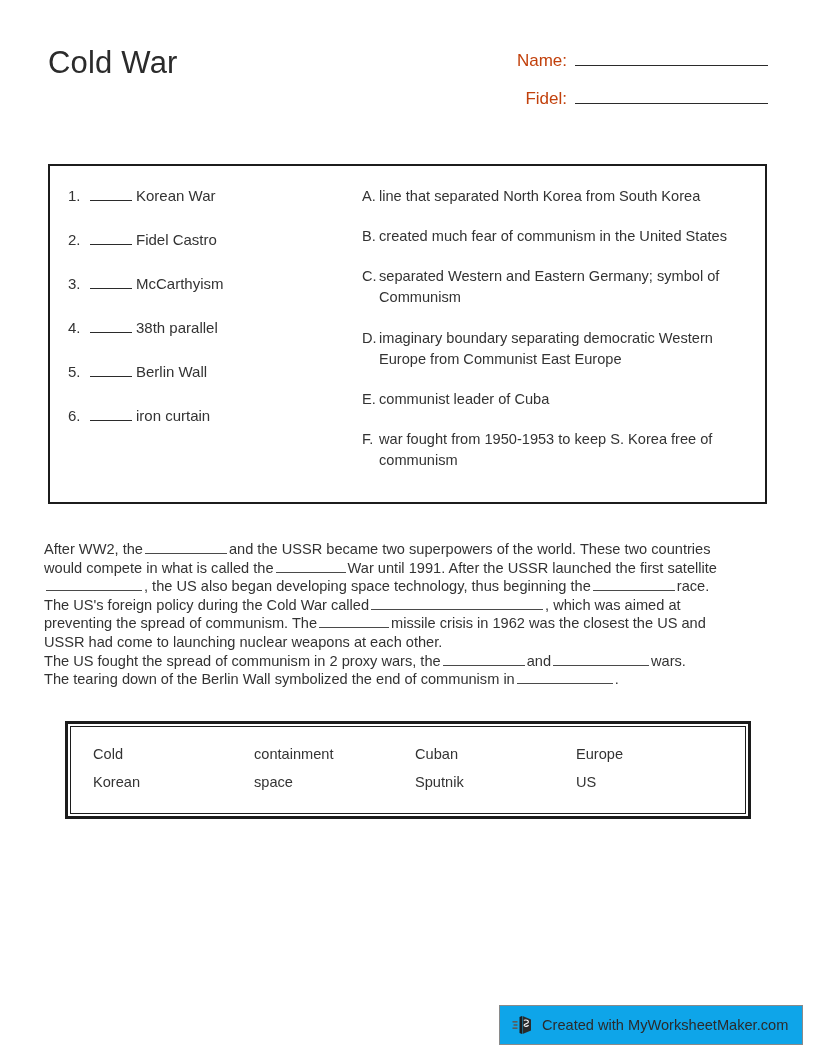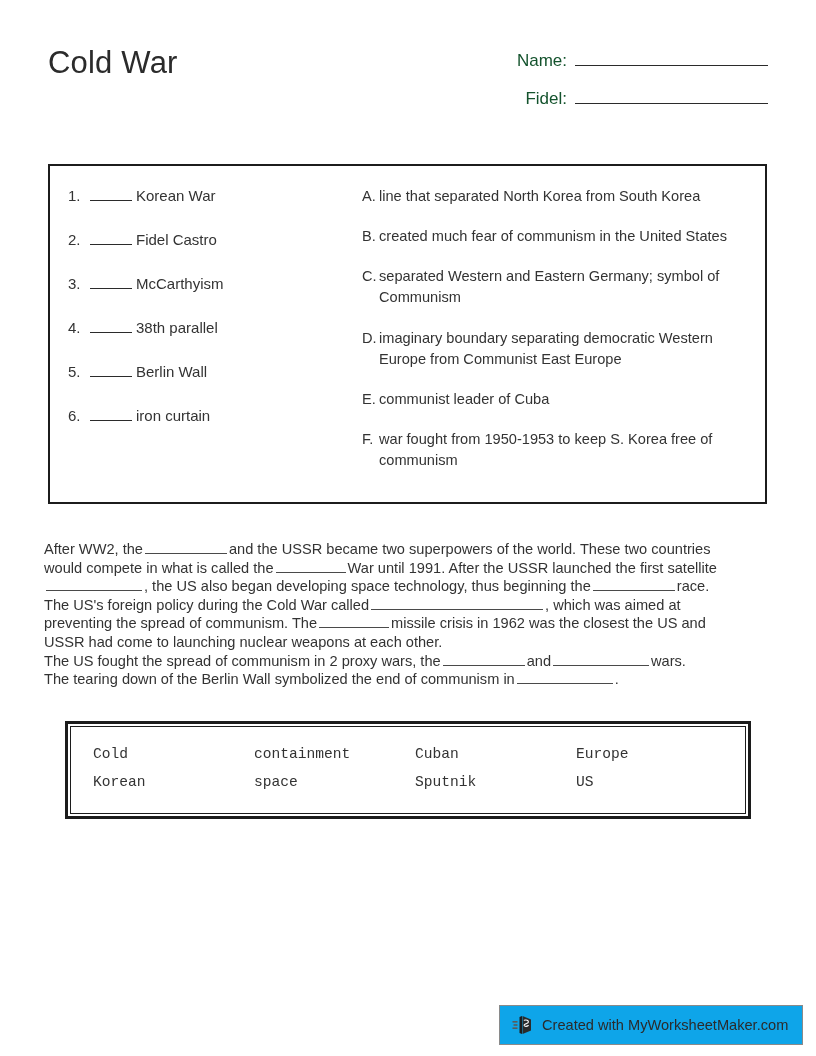--- a/index.html
+++ b/index.html
@@ -41,21 +41,21 @@
     width: 270px;
   }
   .nd-row {
     display: flex;
     align-items: baseline;
     justify-content: flex-end;
     height: 38px;
   }
   .nd-label {
     font-size: 17px;
-    color: #14532d;
+    color: #c2410c;
     white-space: nowrap;
     padding-right: 8px;
   }
   .nd-line {
     width: 193px;
     border-bottom: 1.4px solid #2b2b2b;
     height: 19px;
     flex: none;
   }
 
@@ -178,21 +178,20 @@
     display: flex;
     flex-wrap: wrap;
   }
   .wb-word {
     width: 161px;
     height: 28px;
     font-size: 14.6px;
     color: #333333;
     line-height: 28px;
     white-space: nowrap;
-    font-family: Liberation Mono, monospace;
   }
 
   
   .footer-badge {
     position: absolute;
     left: 499px;
     top: 1005px;
     width: 304px;
     height: 40px;
     border: 1px solid #8a8a8a;

